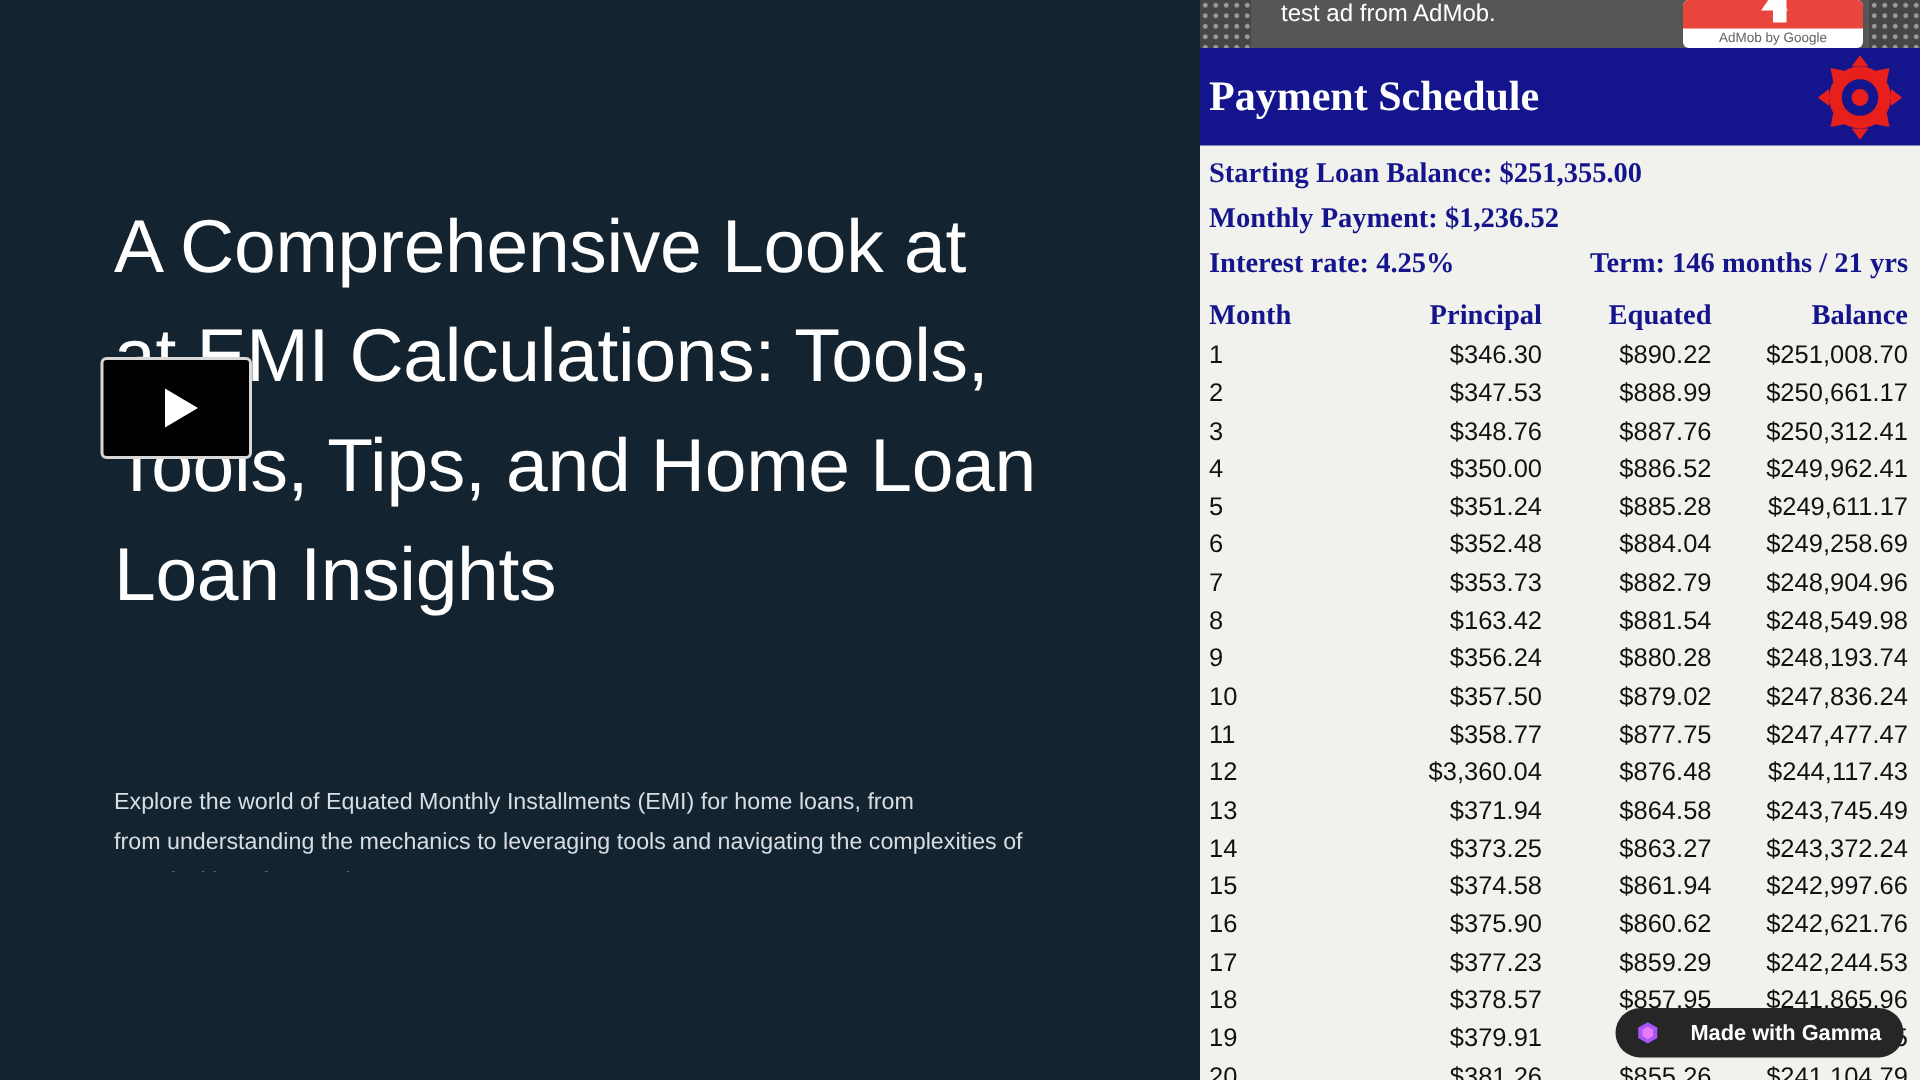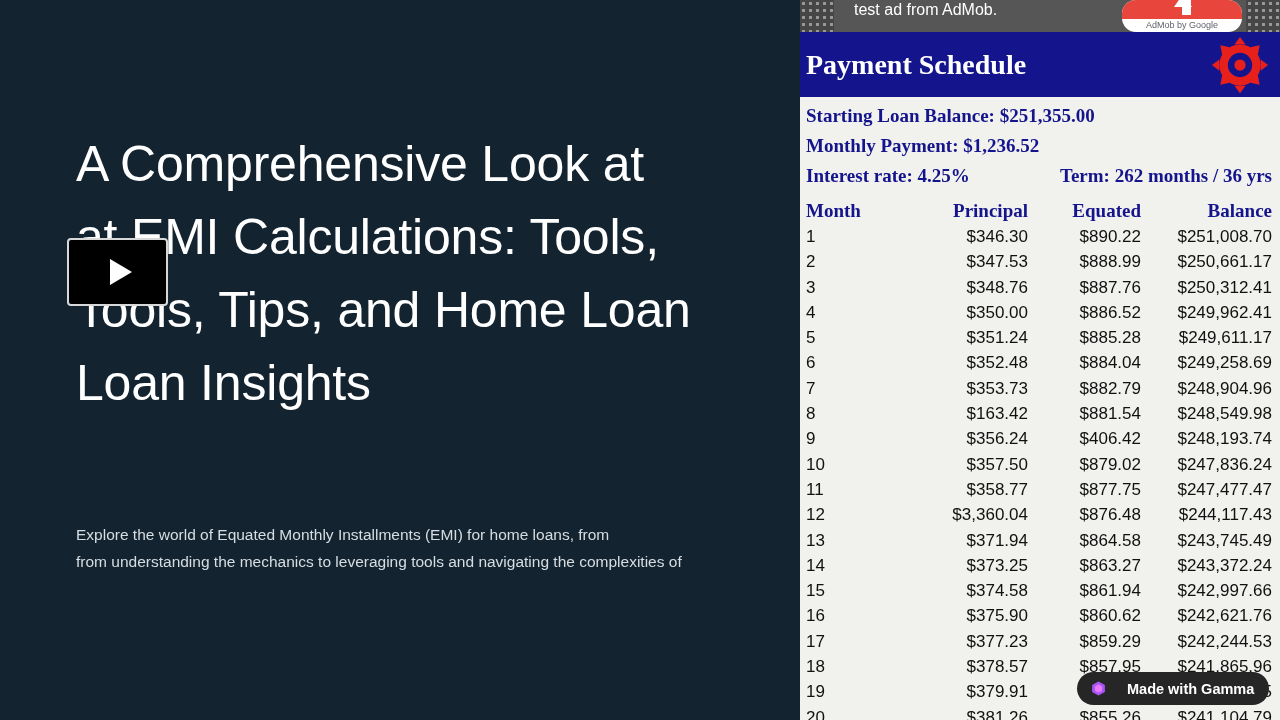--- a/index.html
+++ b/index.html
@@ -117,21 +117,21 @@
     line-height: 19px;
     margin-left: 12px;
   }
   .ad-badge {
     position: absolute;
     right: 38px;
     top: 0px;
     width: 120px;
     height: 32px;
     background: #ffffff;
-    border-radius: 14px;
+    border-radius: 4px;
     overflow: hidden;
   }
   .ad-badge-top {
     position: absolute;
     left: 0; top: 0;
     width: 120px; height: 19px;
     background: #e8453c;
   }
   .ad-badge-arrow {
     position: absolute;
@@ -304,21 +304,21 @@
         <circle cx="32" cy="32" r="13" fill="#14148c"></circle>
         <circle cx="32" cy="32" r="6" fill="#e8201c"></circle>
       </svg>
     </div>
 
     <div class="summary">
       <div class="sum-line">Starting Loan Balance: $251,355.00</div>
       <div class="sum-line">Monthly Payment: $1,236.52</div>
       <div class="sum-line split">
         <span>Interest rate: 4.25%</span>
-        <span>Term: 262 months / 36 yrs</span>
+        <span>Term: 146 months / 21 yrs</span>
       </div>
     </div>
 
     <div class="tbl">
       <div class="tbl-head">
         <div class="c-month">Month</div>
         <div class="c-prin">Principal</div>
         <div class="c-int">Equated</div>
         <div class="c-bal">Balance</div>
       </div>
@@ -367,21 +367,21 @@
           </div>
           <div class="tbl-row">
             <div class="c-month">8</div>
             <div class="c-prin">$163.42</div>
             <div class="c-int">$881.54</div>
             <div class="c-bal">$248,549.98</div>
           </div>
           <div class="tbl-row">
             <div class="c-month">9</div>
             <div class="c-prin">$356.24</div>
-            <div class="c-int">$406.42</div>
+            <div class="c-int">$880.28</div>
             <div class="c-bal">$248,193.74</div>
           </div>
           <div class="tbl-row">
             <div class="c-month">10</div>
             <div class="c-prin">$357.50</div>
             <div class="c-int">$879.02</div>
             <div class="c-bal">$247,836.24</div>
           </div>
           <div class="tbl-row">
             <div class="c-month">11</div>

